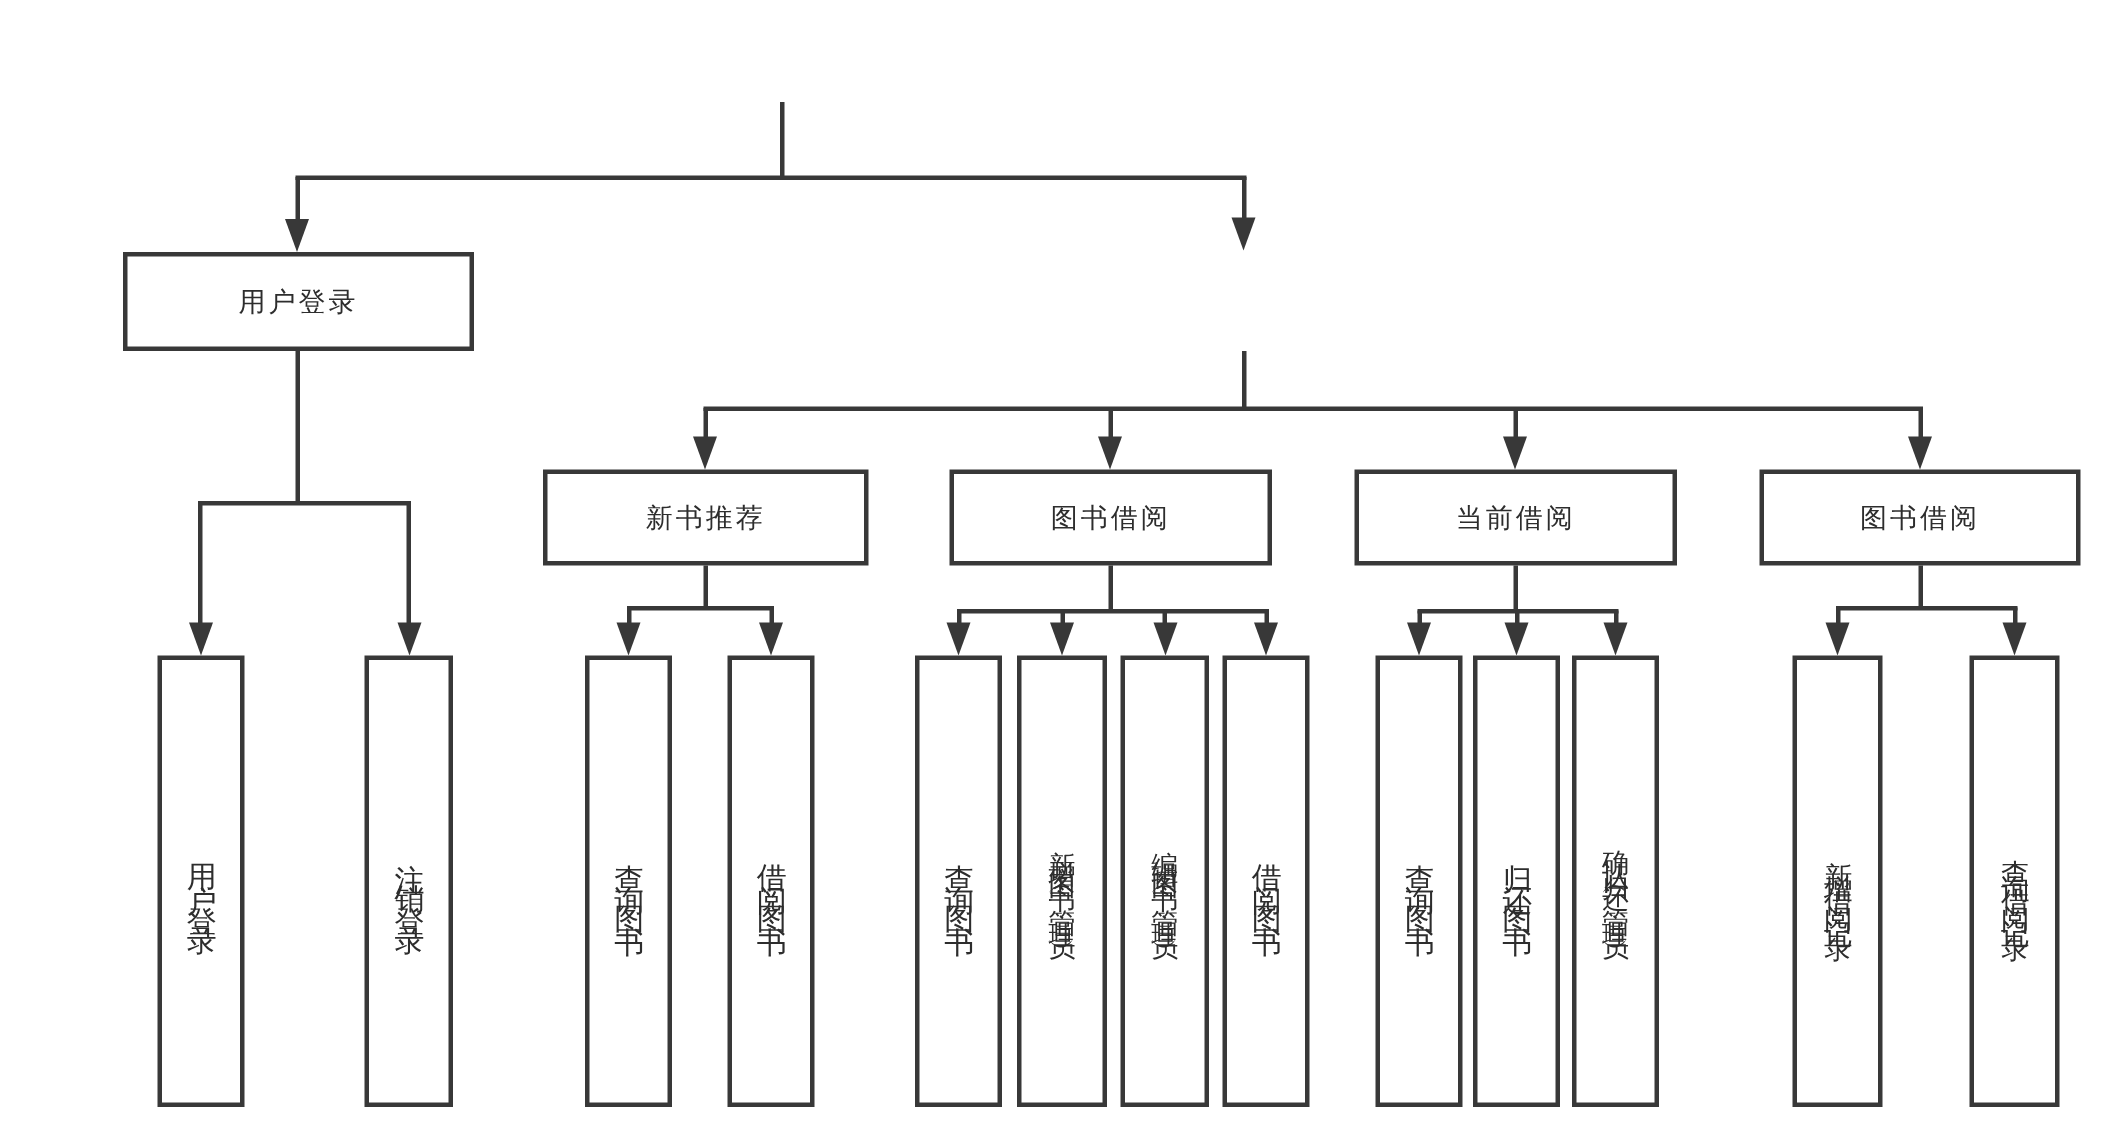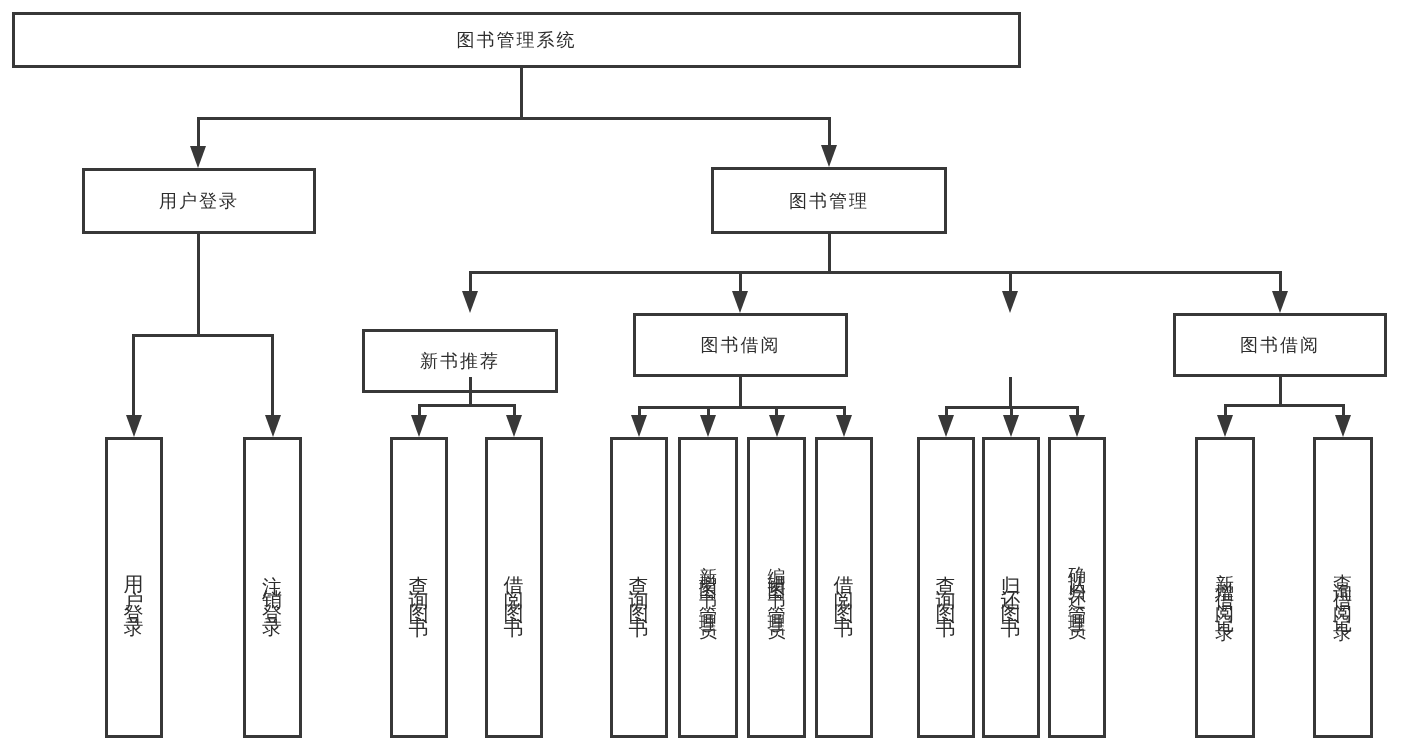--- a/index.html
+++ b/index.html
@@ -35,36 +35,33 @@
   .watermark{
     position:absolute;left:1182px;top:711px;font-size:19px;
     color:var(--watermark);letter-spacing:1px;white-space:nowrap;
   }
 </style>
 </head>
 <body>
 
 <div class="canvas">
 
-  <div class="box" style="left:12px;top:12px;width:1009px;height:56px;">
-    <span class="h-label">图书管理系统</span>
-  </div>
 
   <div class="box" style="left:82px;top:168px;width:234px;height:66px;">
     <span class="h-label">用户登录</span>
   </div>
-  <div class="box" style="left:711px;top:167px;width:236px;height:67px;">
-    <span class="h-label">图书管理</span>
-  </div>
 
-  <div class="box" style="left:362px;top:329px;width:196px;height:64px;">
+  <div class="box" style="left:362px;top:313px;width:217px;height:64px;">
     <span class="h-label">新书推荐</span>
   </div>
   <div class="box" style="left:633px;top:313px;width:215px;height:64px;">
     <span class="h-label">图书借阅</span>
+  </div>
+  <div class="box" style="left:903px;top:313px;width:215px;height:64px;">
+    <span class="h-label">当前借阅</span>
   </div>
   <div class="box" style="left:1173px;top:313px;width:214px;height:64px;">
     <span class="h-label">图书借阅</span>
   </div>
 
   <div class="box" style="left:105px;top:437px;width:58px;height:301px;">
     <span class="v-label">用户登录</span>
   </div>
   <div class="box" style="left:243px;top:437px;width:59px;height:301px;">
     <span class="v-label">注销登录</span>

